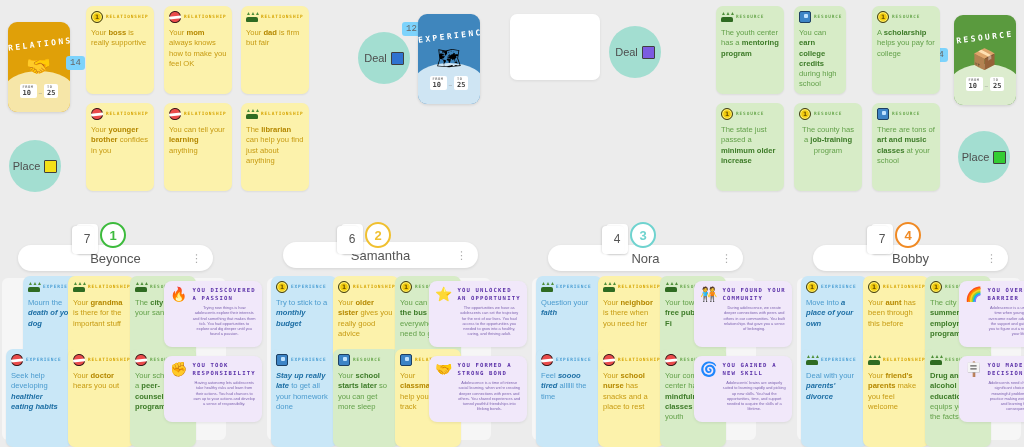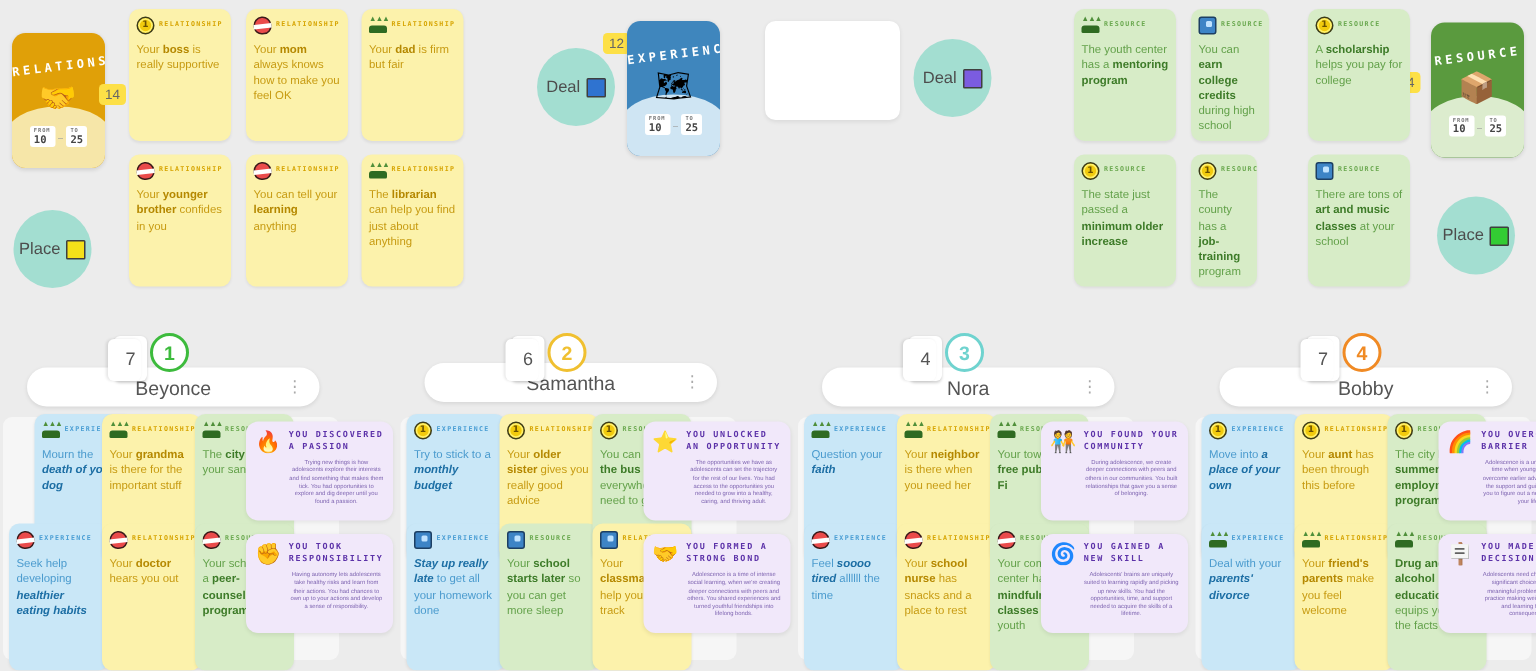--- a/index.html
+++ b/index.html
@@ -99,22 +99,22 @@
     border-radius:50% 50% 0 0; }
   .deck .range { position:absolute; bottom:14px; left:0; right:0;
     display:flex; justify-content:center; align-items:flex-end; gap:2px; }
   .deck .rng-box { background:#fff; border-radius:2px; padding:1px 3px;
     font-family:"DejaVu Sans Mono", monospace; font-weight:bold; }
   .deck .rng-lbl { font-size:3.6px; color:#777; letter-spacing:.6px; }
   .deck .rng-num { font-size:7px; color:#444; }
   .deck .dash { font-size:6px; color:#999; padding-bottom:2px; }
 
   .deck-count {
-    position:absolute; background:#fde047; border-radius:3px;
-    font-size:9px; color:#666; padding:2px 4px; font-family:Liberation Sans, sans-serif;
+    position:absolute; background:#7dd3fc; border-radius:3px;
+    font-size:9px; color:#666; padding:2px 4px; font-family:Liberation Mono, monospace;
   }
 
   
   .pill-circle {
     position:absolute; border-radius:50%; background:#a3ded1;
     display:flex; align-items:center; justify-content:center; gap:4px;
     color:#4d4d4d; font-size:11px; cursor:pointer;
   }
   .pill-circle .sw { width:13px; height:13px; border:1.6px solid #3f3f3f; border-radius:1px; }
 
@@ -269,21 +269,21 @@
       </div>
       <div class="body">A <b>scholarship</b> helps you pay for college</div>
     </div>
     <div class="card c-res" style="left: 716px; top: 103px; width: 68px; height: 88px; z-index: 2;">
       <div class="hdr">
         <span class="ico coin"></span>
         <span class="cat">RESOURCE</span>
       </div>
       <div class="body">The state just passed a <b>minimum older increase</b></div>
     </div>
-    <div class="card c-res" style="left: 794px; top: 103px; width: 44px; height: 88px; z-index: 2;">
+    <div class="card c-res" style="left: 794px; top: 103px; width: 68px; height: 88px; z-index: 2; text-align: center;">
       <div class="hdr">
         <span class="ico coin"></span>
         <span class="cat">RESOURCE</span>
       </div>
       <div class="body">The county has a <b>job-training</b> program</div>
     </div>
     <div class="card c-res" style="left: 872px; top: 103px; width: 68px; height: 88px; z-index: 2;">
       <div class="hdr">
         <span class="ico school"></span>
         <span class="cat">RESOURCE</span>

